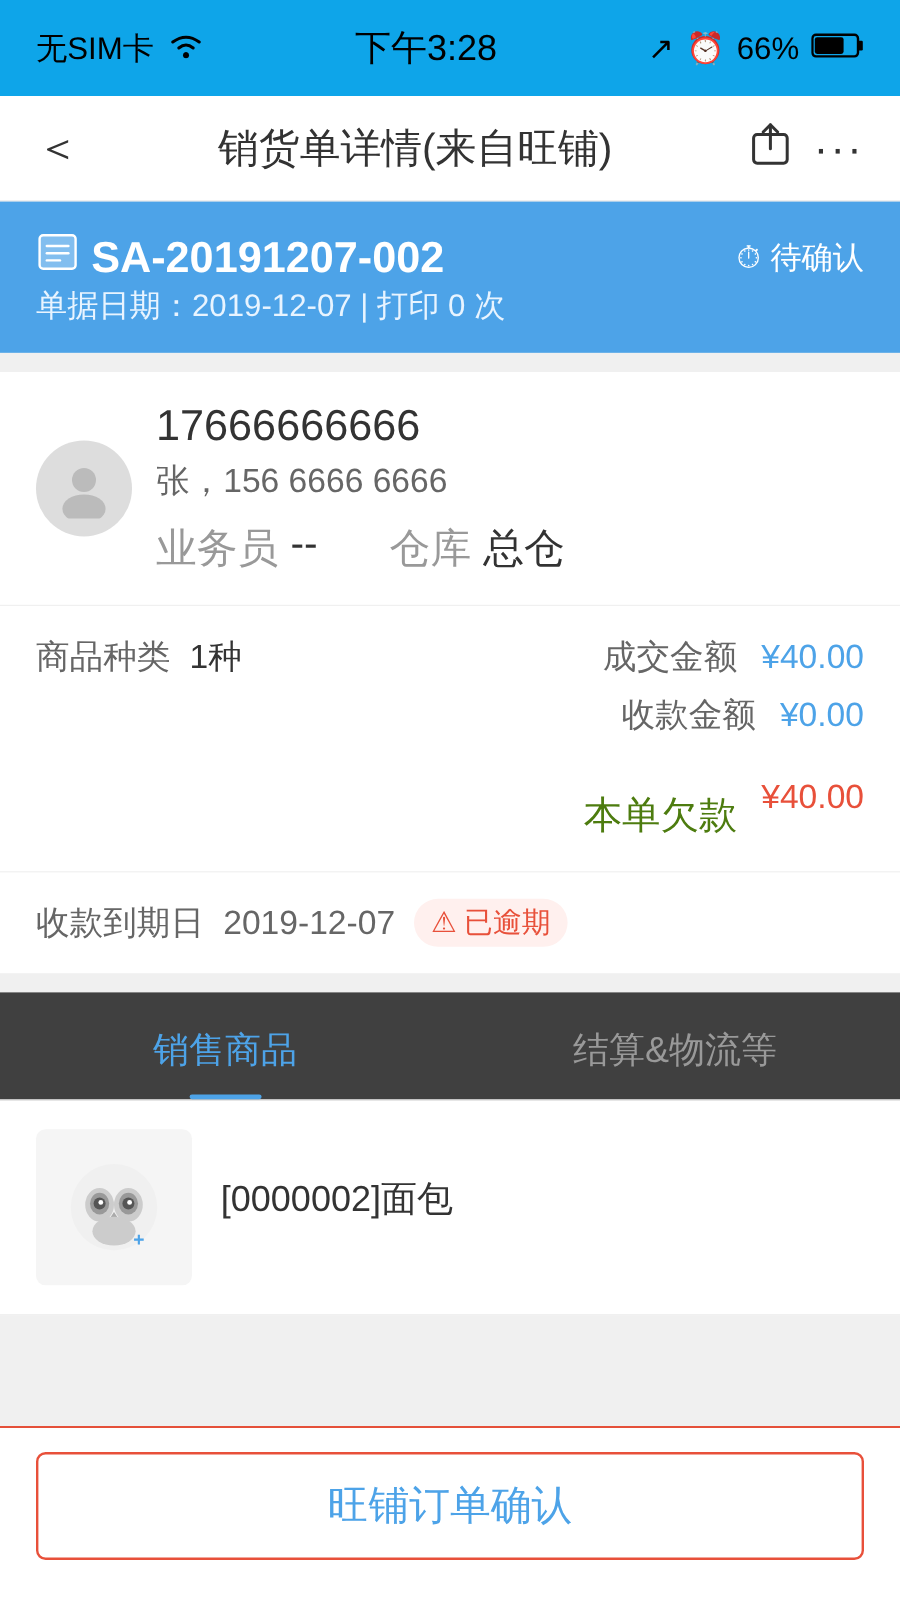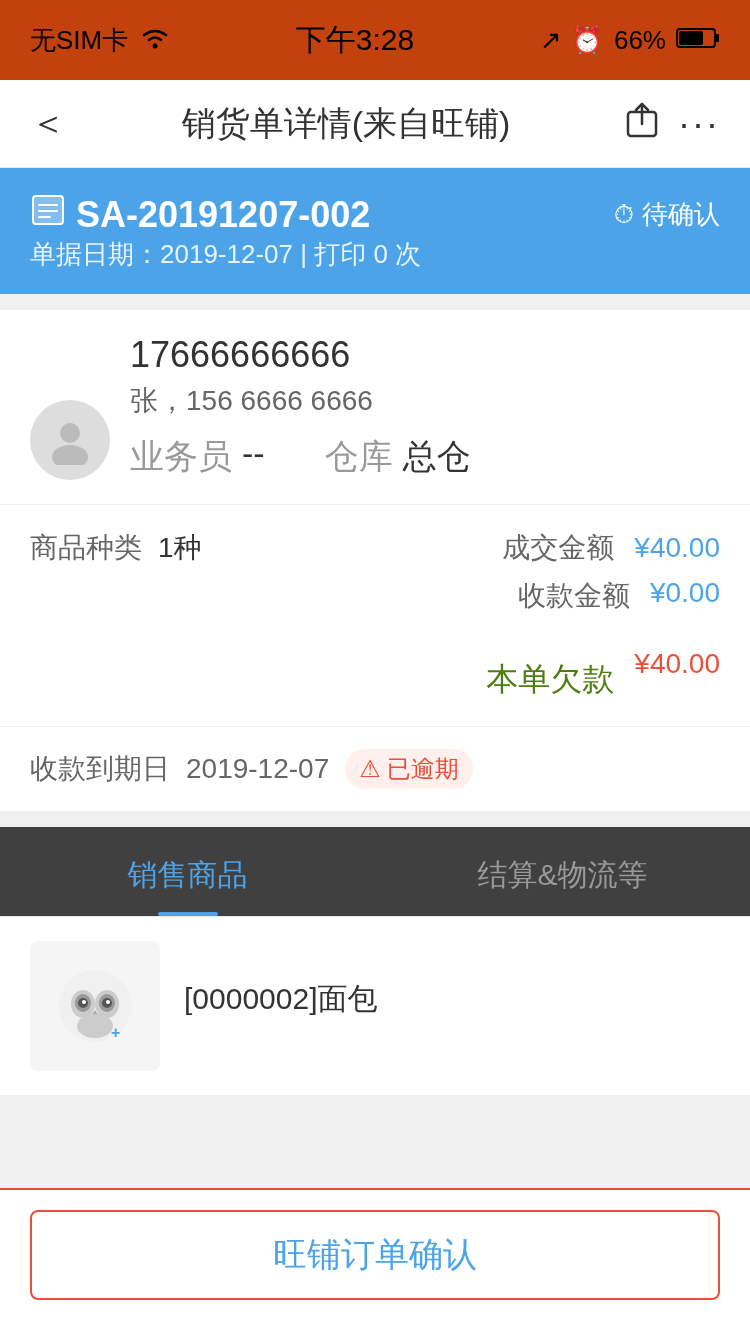--- a/index.html
+++ b/index.html
@@ -10,21 +10,21 @@
       font-family: -apple-system, 'PingFang SC', 'Helvetica Neue', Arial, sans-serif;
       background: #f0f0f0;
       font-size: 28px;
       color: #333;
     }
 
     
     .status-bar {
       width: 100%;
       height: 80px;
-      background: #c2410c;
+      background: #0ea5e9;
       display: flex;
       align-items: center;
       justify-content: space-between;
       padding: 0 30px;
       font-size: 26px;
       color: #000;
     }
     .status-left { display: flex; align-items: center; gap: 12px; }
     .status-center { font-size: 30px; font-weight: 500; }
     .status-right { display: flex; align-items: center; gap: 10px; font-size: 26px; }
@@ -90,21 +90,21 @@
     
     .card {
       background: #fff;
       margin-top: 16px;
       padding: 24px 30px;
     }
 
     
     .customer-section {
       display: flex;
-      align-items: flex-end;
+      align-items: center;
       gap: 20px;
     }
     .avatar {
       width: 80px;
       height: 80px;
       border-radius: 50%;
       background: #ddd;
       display: flex;
       align-items: center;
       justify-content: center;
@@ -351,21 +351,21 @@
       <div style="font-size:28px; color:#666; display:flex; gap:16px; align-items:center;">
         <span>商品种类</span>
         <span style="color:#333;">1种</span>
       </div>
     </div>
     <div style="display:flex; flex-direction:column; align-items:flex-end; gap:10px;">
       <div style="display:flex; gap:20px; align-items:center;">
         <span style="font-size:28px; color:#666;">成交金额</span>
         <span style="font-size:28px; color:#4da3e8; font-weight:500;">¥40.00</span>
       </div>
-      <div style="display:flex; gap:20px; align-items:flex-start;">
+      <div style="display:flex; gap:20px; align-items:center;">
         <span style="font-size:28px; color:#666;">收款金额</span>
         <span style="font-size:28px; color:#4da3e8; font-weight:500;">¥0.00</span>
       </div>
       <div style="display:flex; gap:20px; align-items:center;">
         <span style="font-size:32px; color:#4d7c0f;margin-top:33px;">本单欠款</span>
         <span style="font-size:28px; color:#e8503a; font-weight:500;">¥40.00</span>
       </div>
     </div>
   </div>
 </div>

